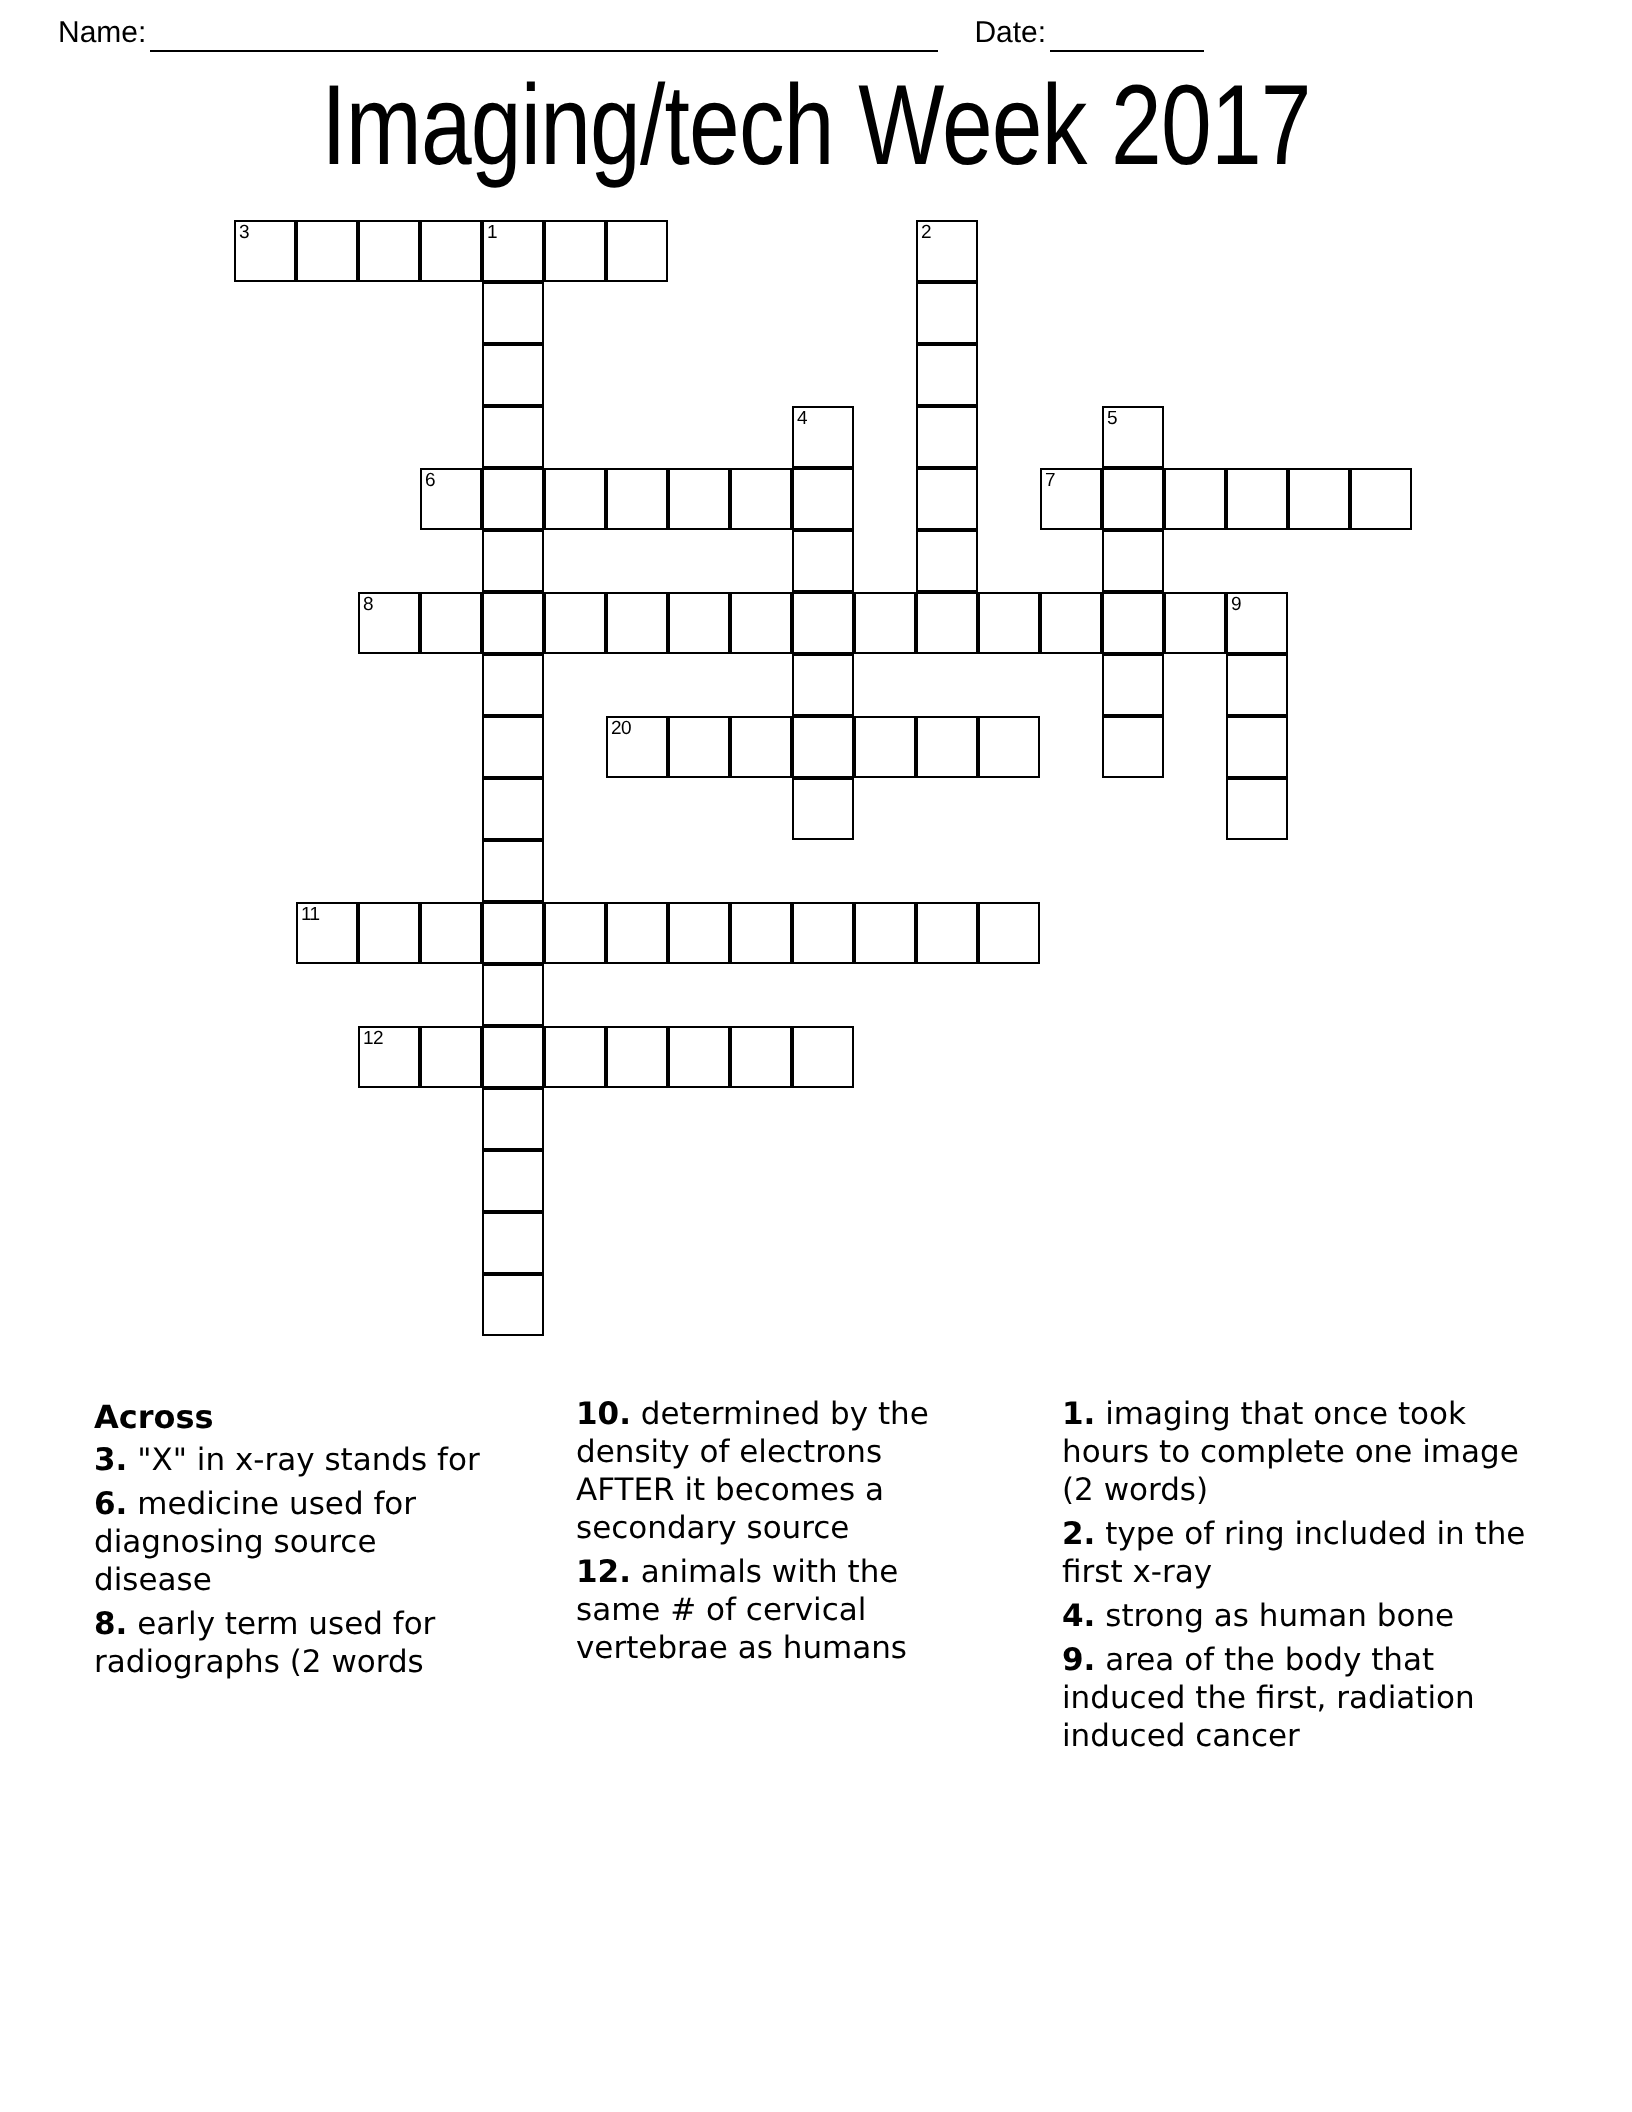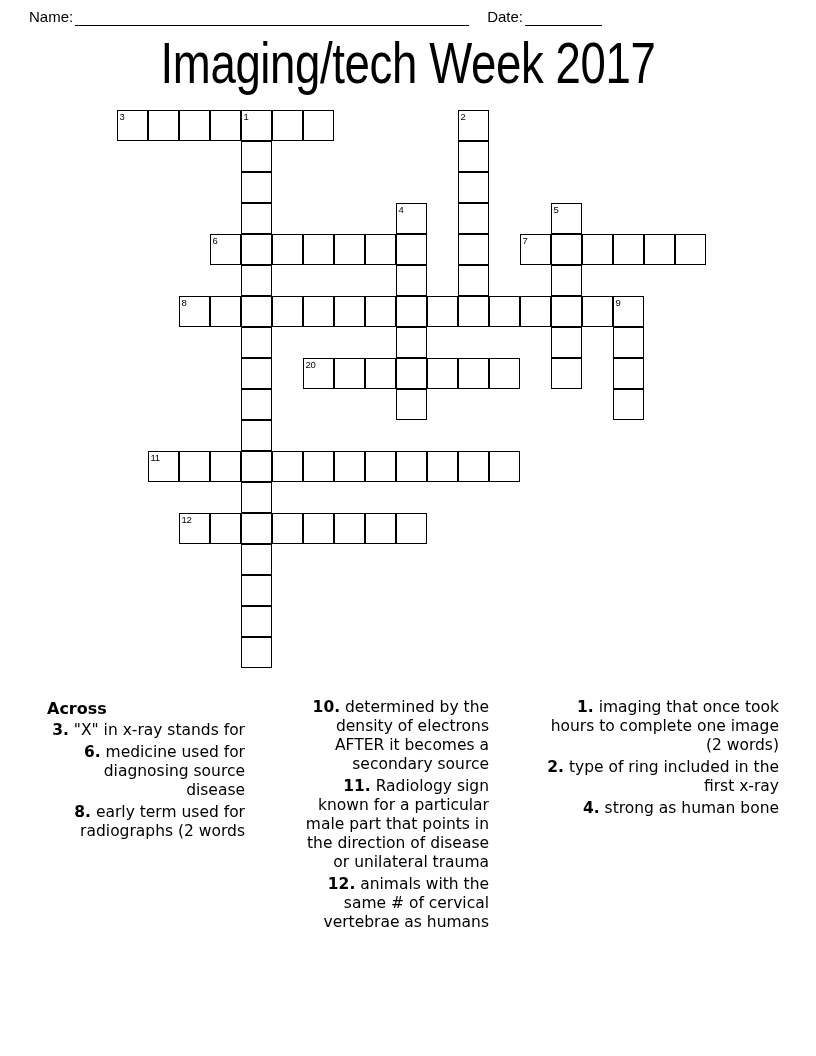--- a/index.html
+++ b/index.html
@@ -111,21 +111,20 @@
   .clue-heading {
     font-weight: bold;
     font-size: 16px;
     line-height: 22px;
     margin-bottom: 1px;
     display: block;
   }
   .clue {
     display: block;
     margin: 0 0 3px 0;
-    text-align: right;
   }
   .clue-num {
     font-weight: bold;
   }
   .clue-text {
     font-weight: normal;
   }
 </style>
 </head>
 <body>
@@ -264,24 +263,24 @@
     <span class="clue-heading">Across</span>
     <div id="across-col-a">
         <span class="clue"><span class="clue-num">3.</span><span class="clue-text"> "X" in x-ray stands for</span></span>
         <span class="clue"><span class="clue-num">6.</span><span class="clue-text"> medicine used for diagnosing source disease</span></span>
         <span class="clue"><span class="clue-num">8.</span><span class="clue-text"> early term used for radiographs (2 words</span></span>
       </div>
   </div>
   <div class="clue-col col-b">
     <div id="across-col-b">
         <span class="clue"><span class="clue-num">10.</span><span class="clue-text"> determined by the density of electrons AFTER it becomes a secondary source</span></span>
-        <span class="clue"><span class="clue-num">11.</span><span class="clue-text"> Radiology sign known for a particular male part that points in the direction of disease or unilateral trauma</span></span>
         <span class="clue"><span class="clue-num">12.</span><span class="clue-text"> animals with the same # of cervical vertebrae as humans</span></span>
       </div>
   </div>
   <div class="clue-col col-c">
     <div id="down-col">
         <span class="clue"><span class="clue-num">1.</span><span class="clue-text"> imaging that once took hours to complete one image (2 words)</span></span>
         <span class="clue"><span class="clue-num">2.</span><span class="clue-text"> type of ring included in the first x-ray</span></span>
         <span class="clue"><span class="clue-num">4.</span><span class="clue-text"> strong as human bone</span></span>
+        <span class="clue"><span class="clue-num">9.</span><span class="clue-text"> area of the body that induced the first, radiation induced cancer</span></span>
       </div>
   </div>
 </div>
 
 </body></html>

